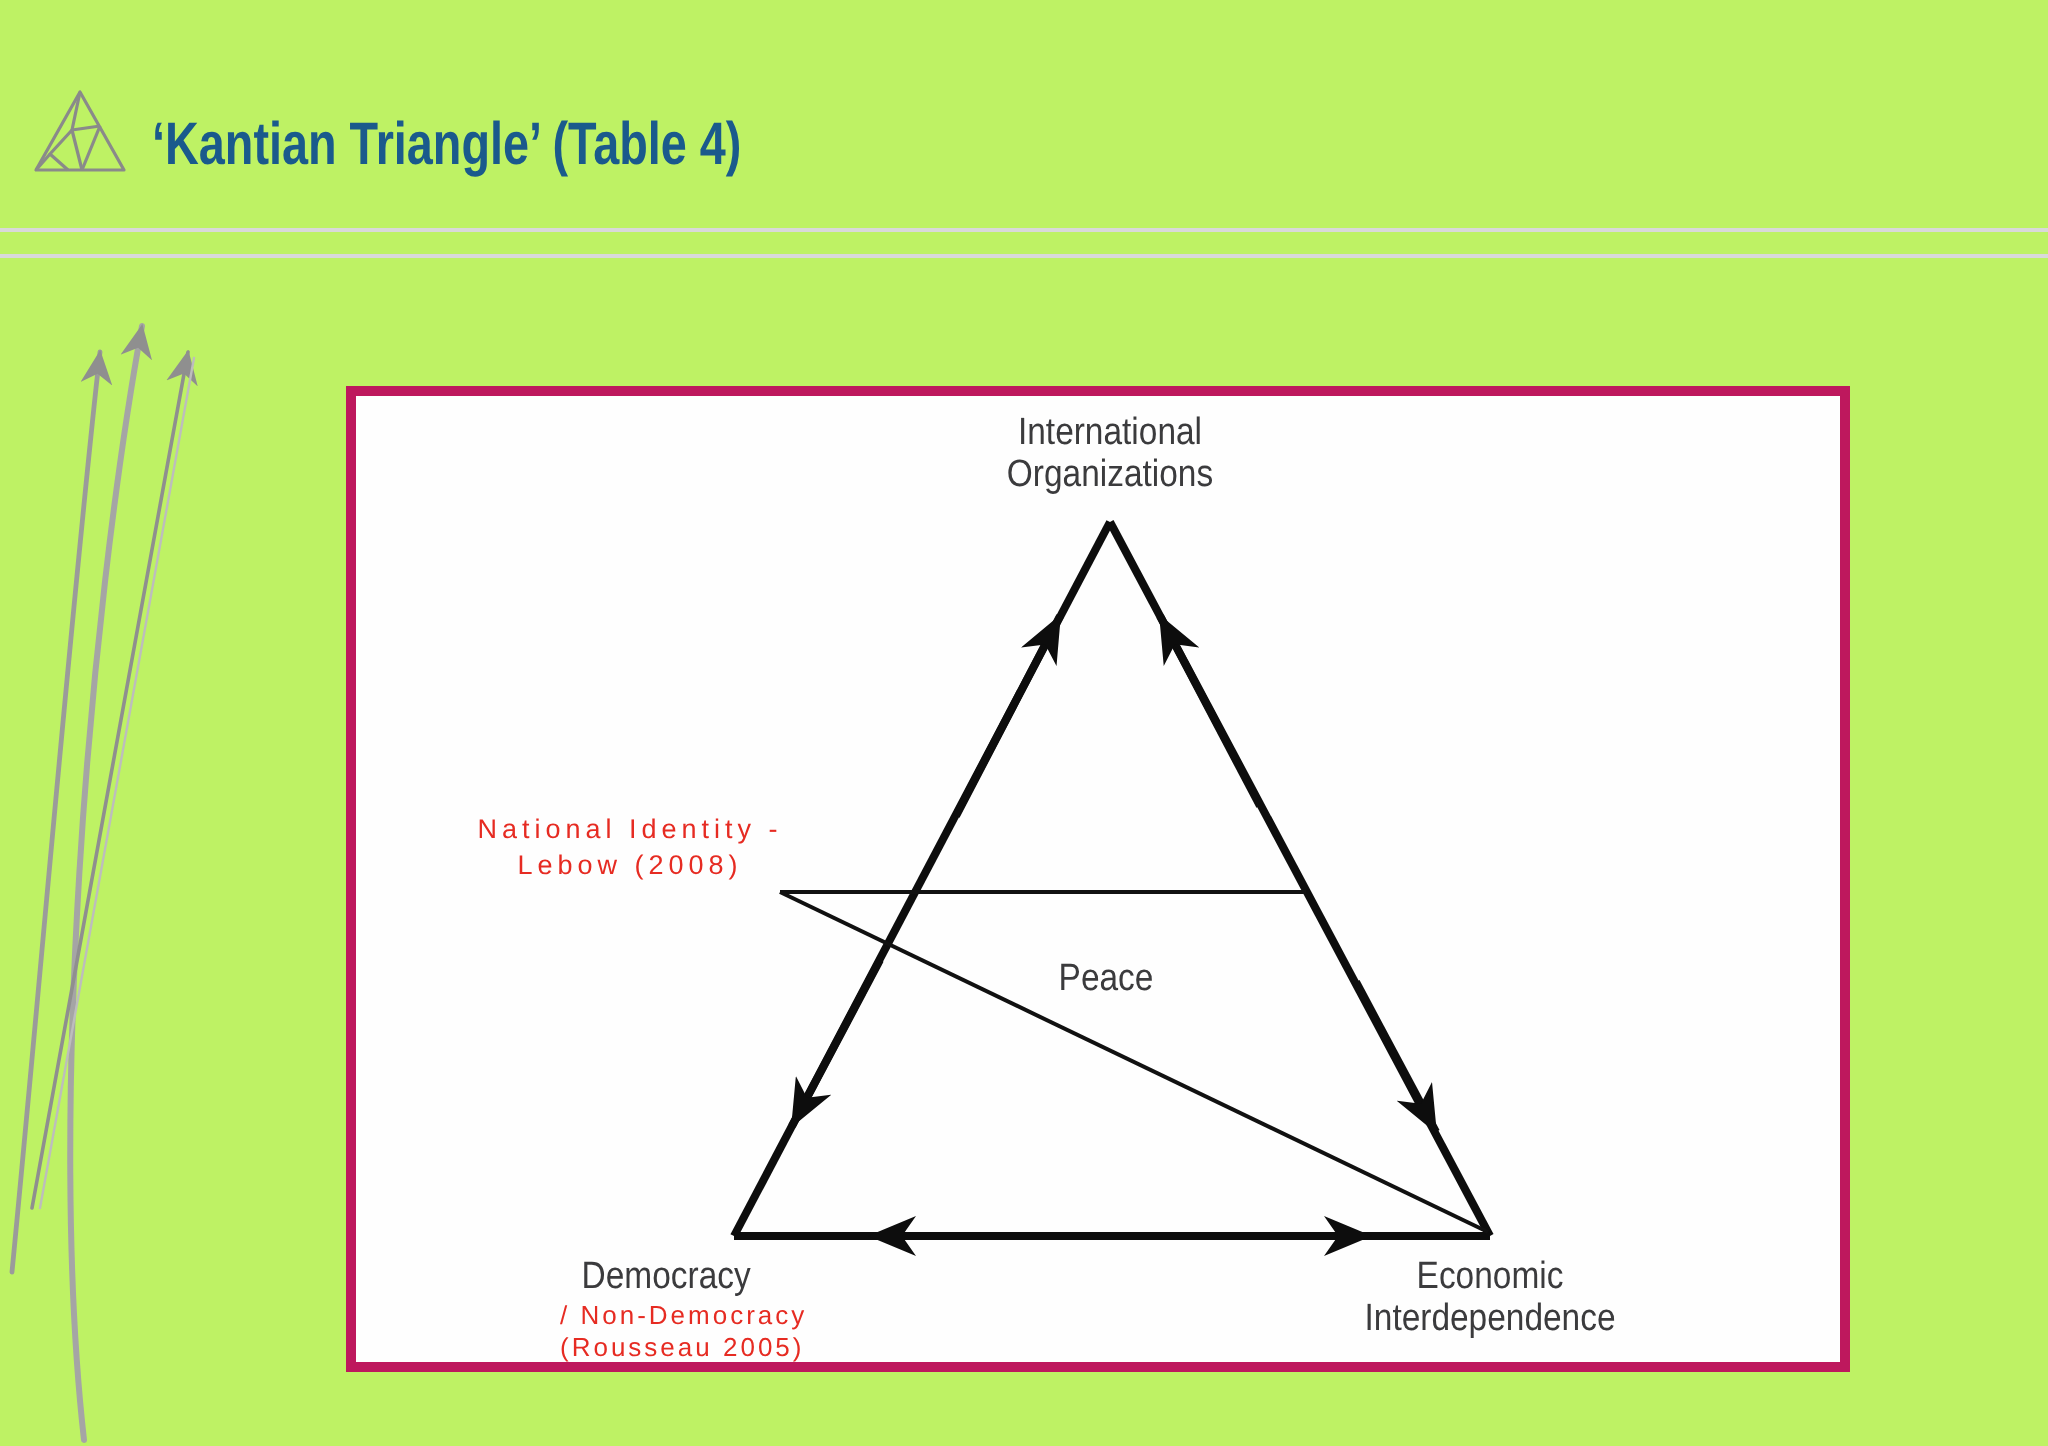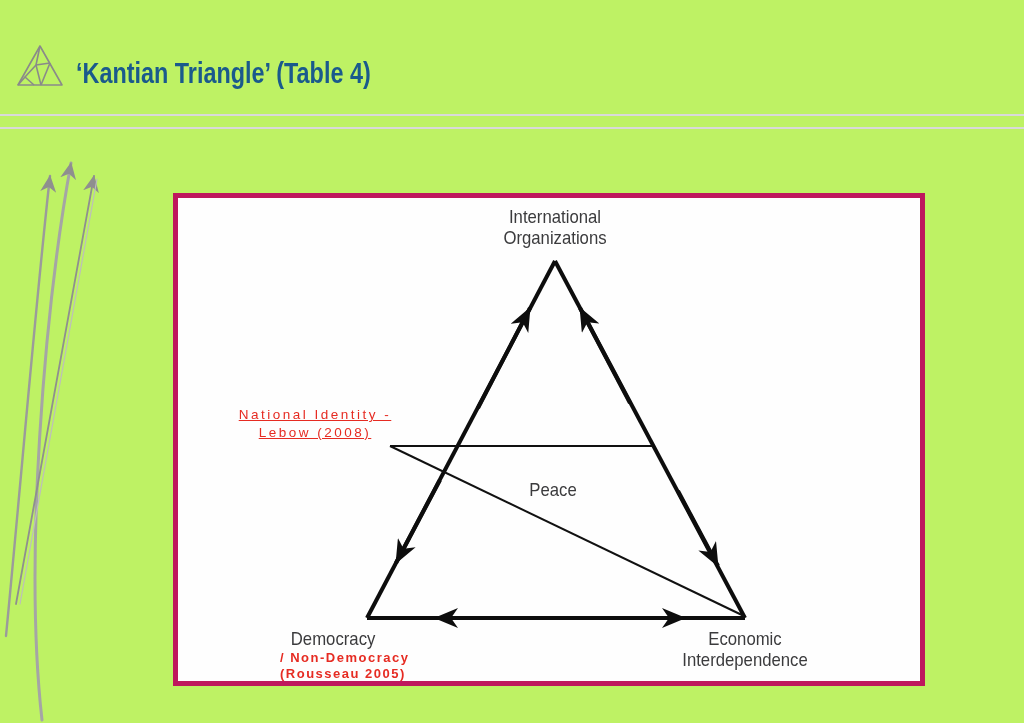--- a/index.html
+++ b/index.html
@@ -33,24 +33,24 @@
 
   .node-label {
     position:absolute; text-align:center; color:#3b3b3d;
     font-size:19px; line-height:21px; white-space:nowrap;
     transform:scaleX(0.88);
   }
   .red { color:#e62b22; }
   #annotation-national-identity {
     position:absolute; left:42px; top:208px; width:190px;
     text-align:center; font-size:13.5px; line-height:18px;
-    letter-spacing:2.5px; color:#e62b22; white-space:nowrap;text-decoration:underline;
+    letter-spacing:2.5px; color:#e62b22; white-space:nowrap;
   }
   .red-sub {
-    font-size:13px; line-height:16px; font-weight:bold;
+    font-size:13px; line-height:16px; font-weight:normal;
     letter-spacing:1.5px; white-space:nowrap; transform:none;
   }
   #bottom-left-group { position:absolute; left:102px; top:430px; width:180px; text-align:left; }
   #bottom-left-group .main { font-size:19px; line-height:22px; color:#3b3b3d; transform:scaleX(0.88); }
 </style>
 </head>
 <body>
 
 <div id="page">
 

